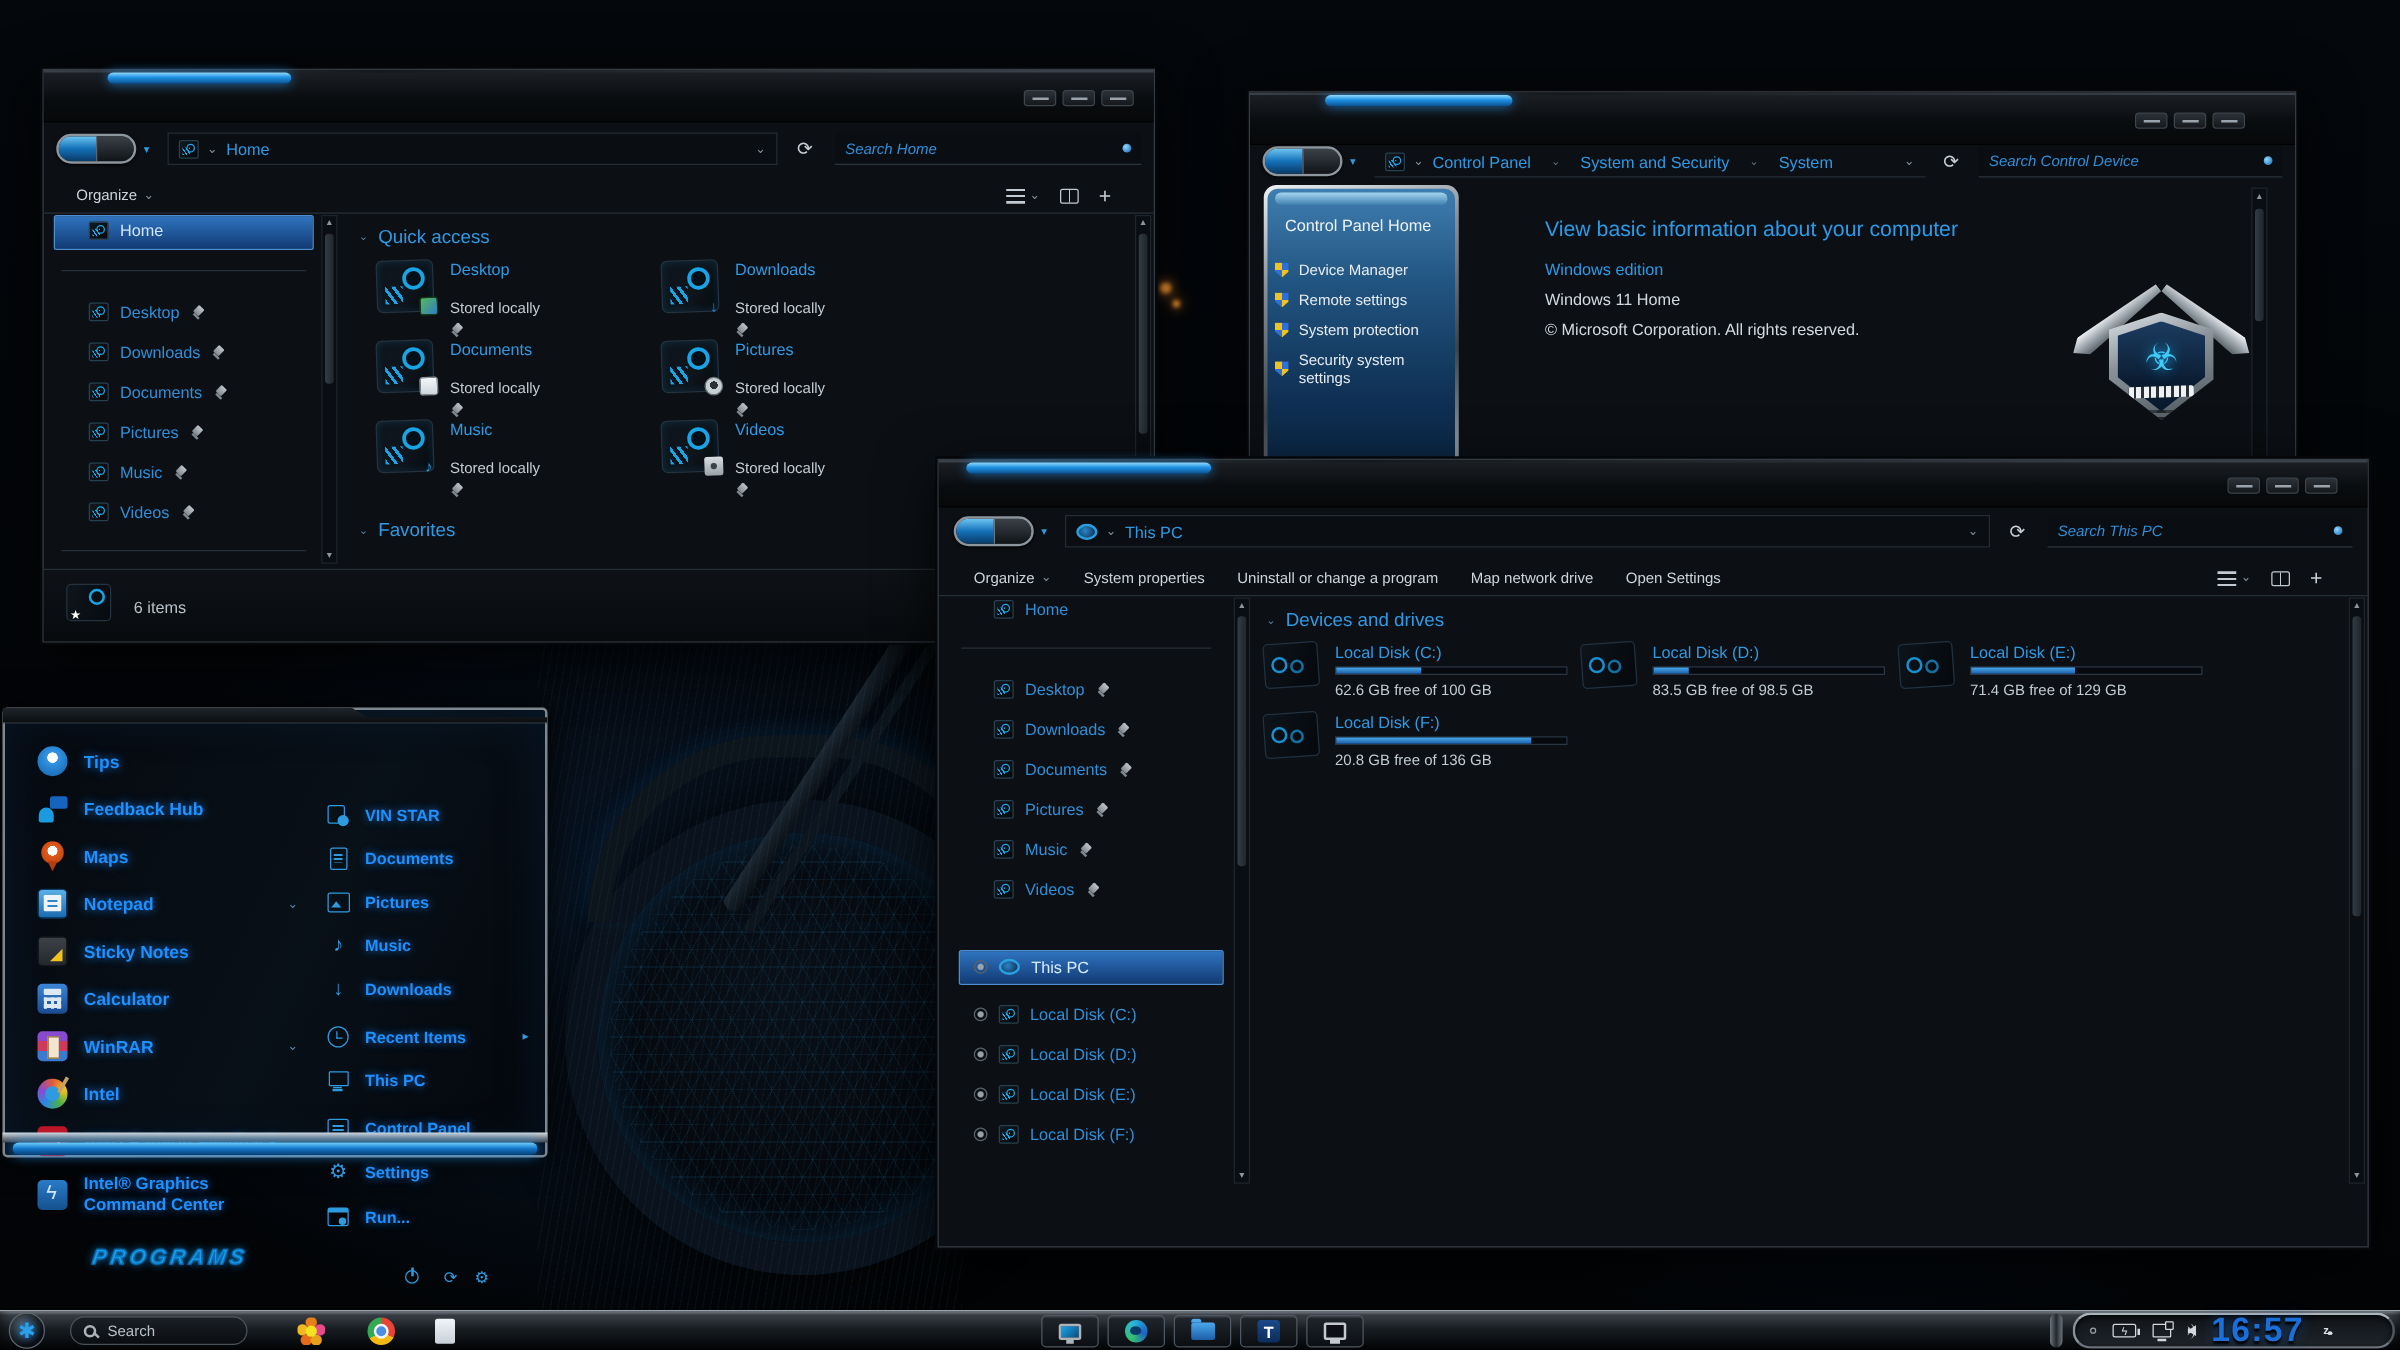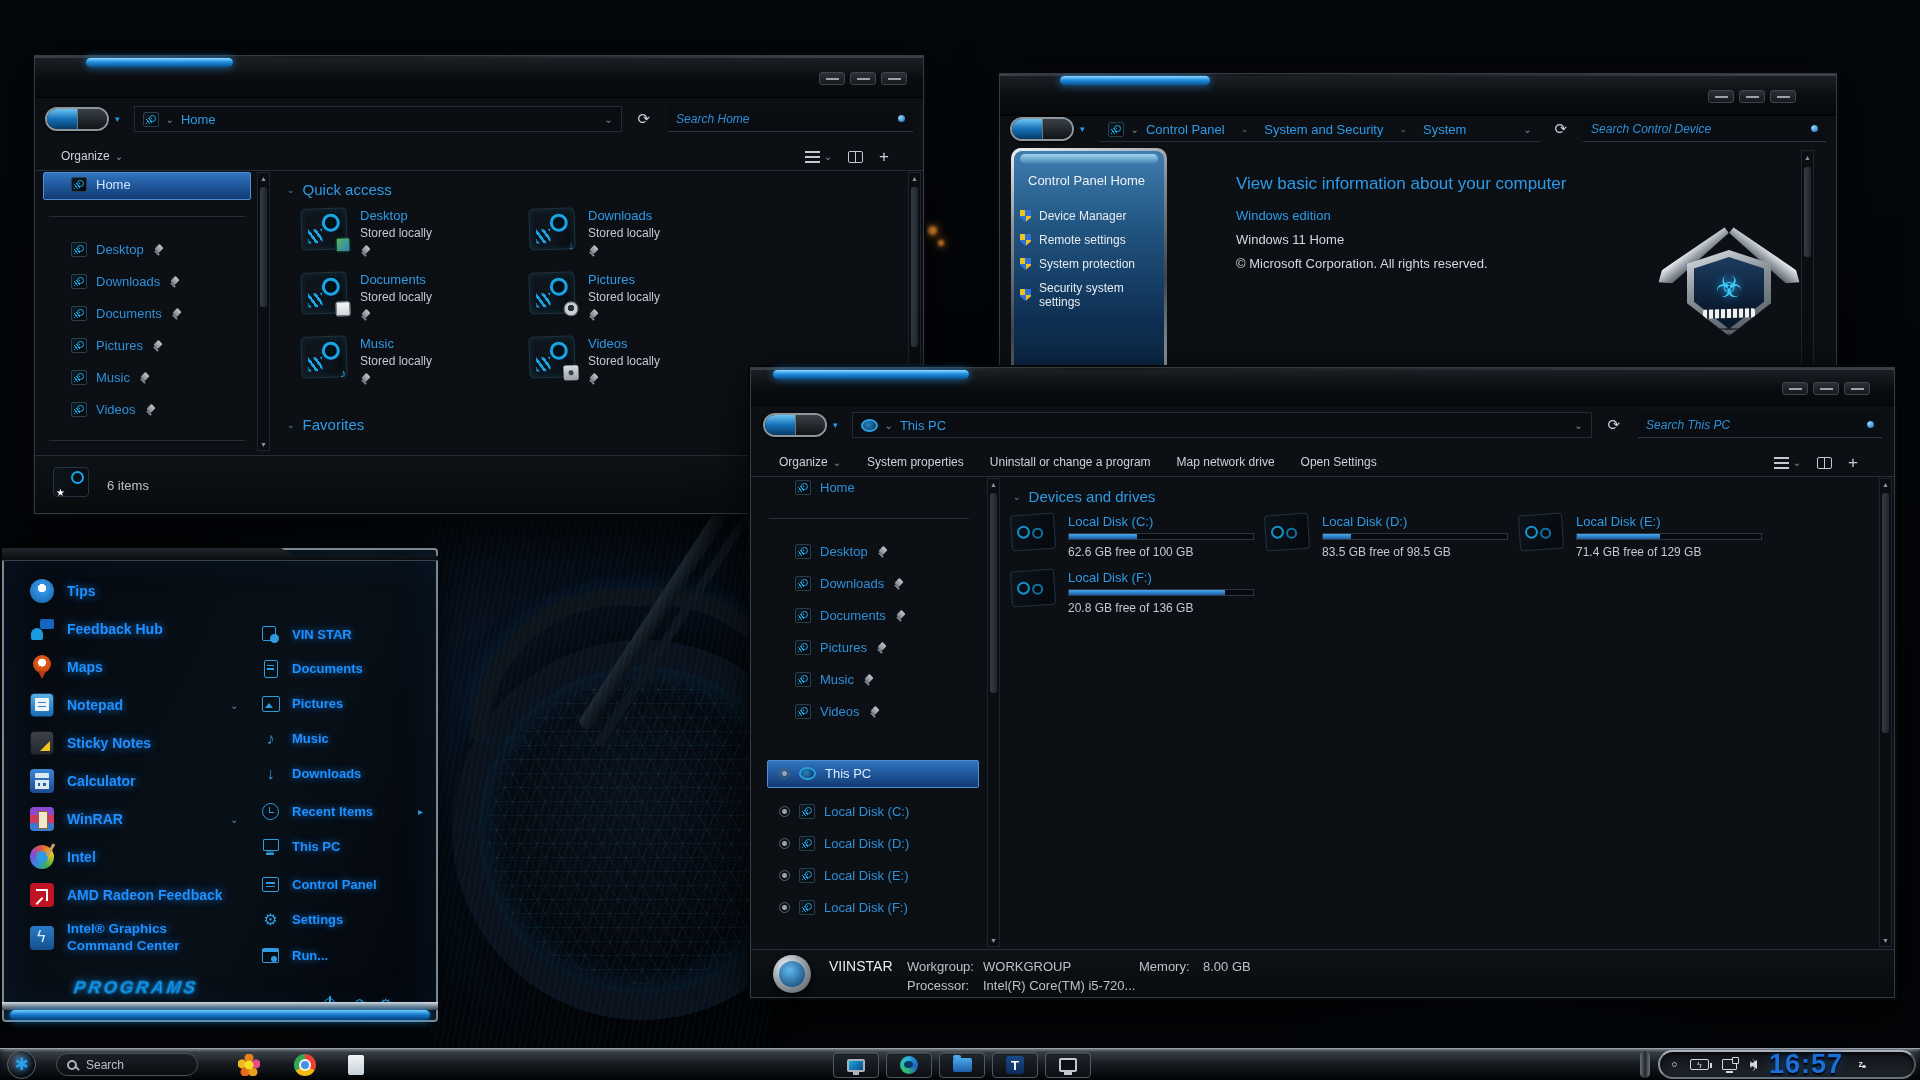--- a/index.html
+++ b/index.html
@@ -80,21 +80,21 @@
 .qfolder::after{content:"";position:absolute;left:6px;bottom:6px;width:14px;height:14px;background:repeating-linear-gradient(55deg,#17a5e6 0 2.5px,transparent 2.5px 6px)}
 .badge{position:absolute;right:-4px;bottom:-4px;width:15px;height:15px;border-radius:3px;display:flex;align-items:center;justify-content:center;font-size:12px;font-weight:bold}
 .b-desktop{background:linear-gradient(135deg,#58b85c,#2f7ec0);border:1px solid #123a18}
 .b-downloads{color:#1e8fe8}
 .b-documents{background:linear-gradient(#f4f7f9,#cfd7dd);border:1px solid #8a9298}
 .b-pictures{background:radial-gradient(circle at 50% 45%,#2a3036 32%,#c8cfd5 33%);border-radius:50%;border:1px solid #6a7278}
 .b-music{color:#2e9be0}
 .b-videos{background:linear-gradient(#d8dde2,#9aa2a8);border-radius:2px}
 .b-videos::before{content:"";width:5px;height:5px;border-radius:50%;background:#3a4147}
 .qlabel{color:#2f9ae4;font-size:13px}
-.qsub{color:#c2cad2;font-size:12px;margin-top:3px}
+.qsub{color:#c2cad2;font-size:12px;margin-top:16px}
 .qtext .pin{margin-top:5px}
 .statusbar{position:absolute;left:0;right:0;bottom:0;border-top:1px solid #262d34;background:linear-gradient(180deg,#0e1216,#080b0e);color:#b9c1c9;font-size:13px}
 .sicon{position:absolute;width:36px;height:30px;background:linear-gradient(115deg,#0e151c,#070b10);border:1px solid #24333f;border-radius:4px}
 .sicon::before{content:"";position:absolute;right:4px;top:3px;width:9px;height:9px;border:2.5px solid #17a5e6;border-radius:50%}
 .sicon .st{position:absolute;left:2px;bottom:-2px;color:#fff;font-size:10px}
 
 .crumb{color:#2f9ae4;font-size:13px;cursor:pointer}
 .csep{color:#6a7683;font-size:9px;margin:0 9px}
 .cpframe{position:absolute;border-radius:10px;padding:3px;background:linear-gradient(160deg,#eef2f5,#8a9299 28%,#3c434a 65%,#a7afb7)}
 .cpinner{width:100%;height:100%;border-radius:8px;position:relative;overflow:hidden;background:linear-gradient(180deg,#3f7eb0 0,#215480 34%,#0f3054 75%,#0b2846)}
@@ -123,21 +123,21 @@
 .drive::after{content:"";position:absolute;left:20px;top:13px;width:7px;height:7px;border:2px solid rgba(23,144,208,.75);border-radius:50%}
 .dname{color:#2f9ae4;font-size:13px}
 .dbar{width:186px;height:7px;margin-top:4px;background:#06090d;border:1px solid #2a3644}
 .dfill{height:100%;background:linear-gradient(180deg,#4aa8ec,#1b5fa8)}
 .dinfo{color:#c2cad2;font-size:12px;margin-top:5px}
 .expander{width:11px;height:11px;border:1px solid #5a626a;border-radius:50%;background:radial-gradient(circle,#9aa2aa 0 2px,transparent 3px);flex:none}
 .pcicon{width:17px;height:13px;border:2px solid #2aa0e0;border-radius:50%;background:radial-gradient(circle at 40% 40%,#2a84c8,#0a2a48);flex:none}
 .pclogo{position:absolute;width:38px;height:38px;border-radius:50%;background:radial-gradient(circle at 35% 30%,#eef2f5,#9aa2aa 45%,#4a525a);box-shadow:0 2px 6px #000}
 .pclogo::before{content:"";position:absolute;inset:6px;border-radius:50%;background:radial-gradient(circle at 40% 35%,#5fb8f0,#0c3a66)}
 
-#startmenu{left:2px;top:548px;width:436px;height:474px;border:2px solid #7e868e;border-radius:4px;
+#startmenu{left:2px;top:566px;width:436px;height:360px;border:2px solid #7e868e;border-radius:4px;
  background:linear-gradient(115deg,#060a10,#081018 55%,#04070c);box-shadow:0 0 26px rgba(0,0,0,.9),inset 0 0 40px rgba(10,60,110,.25)}
 .menucap{position:absolute;left:-2px;top:-2px;right:-2px;height:13px;background:linear-gradient(180deg,#20262c,#0a0d10);border-bottom:1px solid #3a4148;clip-path:polygon(0 0,64% 0,67% 60%,100% 60%,100% 100%,0 100%)}
 .mitem{position:absolute;display:flex;align-items:center;gap:13px;cursor:pointer}
 .mlabel{color:#1e90ff;font-weight:bold;font-size:14px;text-shadow:0 0 8px rgba(30,140,255,.8)}
 .rlabel{color:#1e90ff;font-weight:bold;font-size:13px;text-shadow:0 0 7px rgba(30,140,255,.75)}
 .tile{width:24px;height:24px;border-radius:4px;position:relative;flex:none}
 .t-tips{border-radius:50%;background:radial-gradient(circle at 50% 38%,#fff 21%,#3494e4 23%,#1060a8)}
 .t-feedback{background:transparent}
 .t-feedback::before{content:"";position:absolute;left:1px;bottom:1px;width:12px;height:12px;border-radius:50% 50% 2px 2px;background:#1a9be0}
 .t-feedback::after{content:"";position:absolute;right:0;top:2px;width:14px;height:10px;border-radius:2px;background:#1565c0}
@@ -681,30 +681,20 @@
           </div>
           <div class="dinfo">20.8 GB free of 136 GB</div>
         </div>
     </div>
     <div class="vscroll" style="right:2px;top:110px;bottom:50px">
       <span class="varrow" style="top:2px">▲</span>
       <div class="vthumb" style="top:14px;height:240px"></div>
       <span class="varrow" style="bottom:2px">▼</span>
     </div>
 
-    <div class="statusbar" style="height:48px">
-      <div class="pclogo" style="left:22px;top:5px"></div>
-      <span class="abs" style="left:78px;top:8px;color:#e8ecef;font-size:14px">VIINSTAR</span>
-      <span class="abs" style="left:156px;top:9px">Workgroup:</span>
-      <span class="abs" style="left:232px;top:9px">WORKGROUP</span>
-      <span class="abs" style="left:388px;top:9px">Memory:</span>
-      <span class="abs" style="left:452px;top:9px">8.00 GB</span>
-      <span class="abs" style="left:156px;top:28px">Processor:</span>
-      <span class="abs" style="left:232px;top:28px">Intel(R) Core(TM) i5-720...</span>
-    </div>
   </div>
 
   <div class="abs" id="startmenu">
     <div class="menucap"></div>
 
     <div class="mitem" style="left:26px;top:29px">
         <span class="tile t-tips"></span>
         <span class="mlabel">Tips</span>
       </div>
     <div class="mitem" style="left:26px;top:67px">

